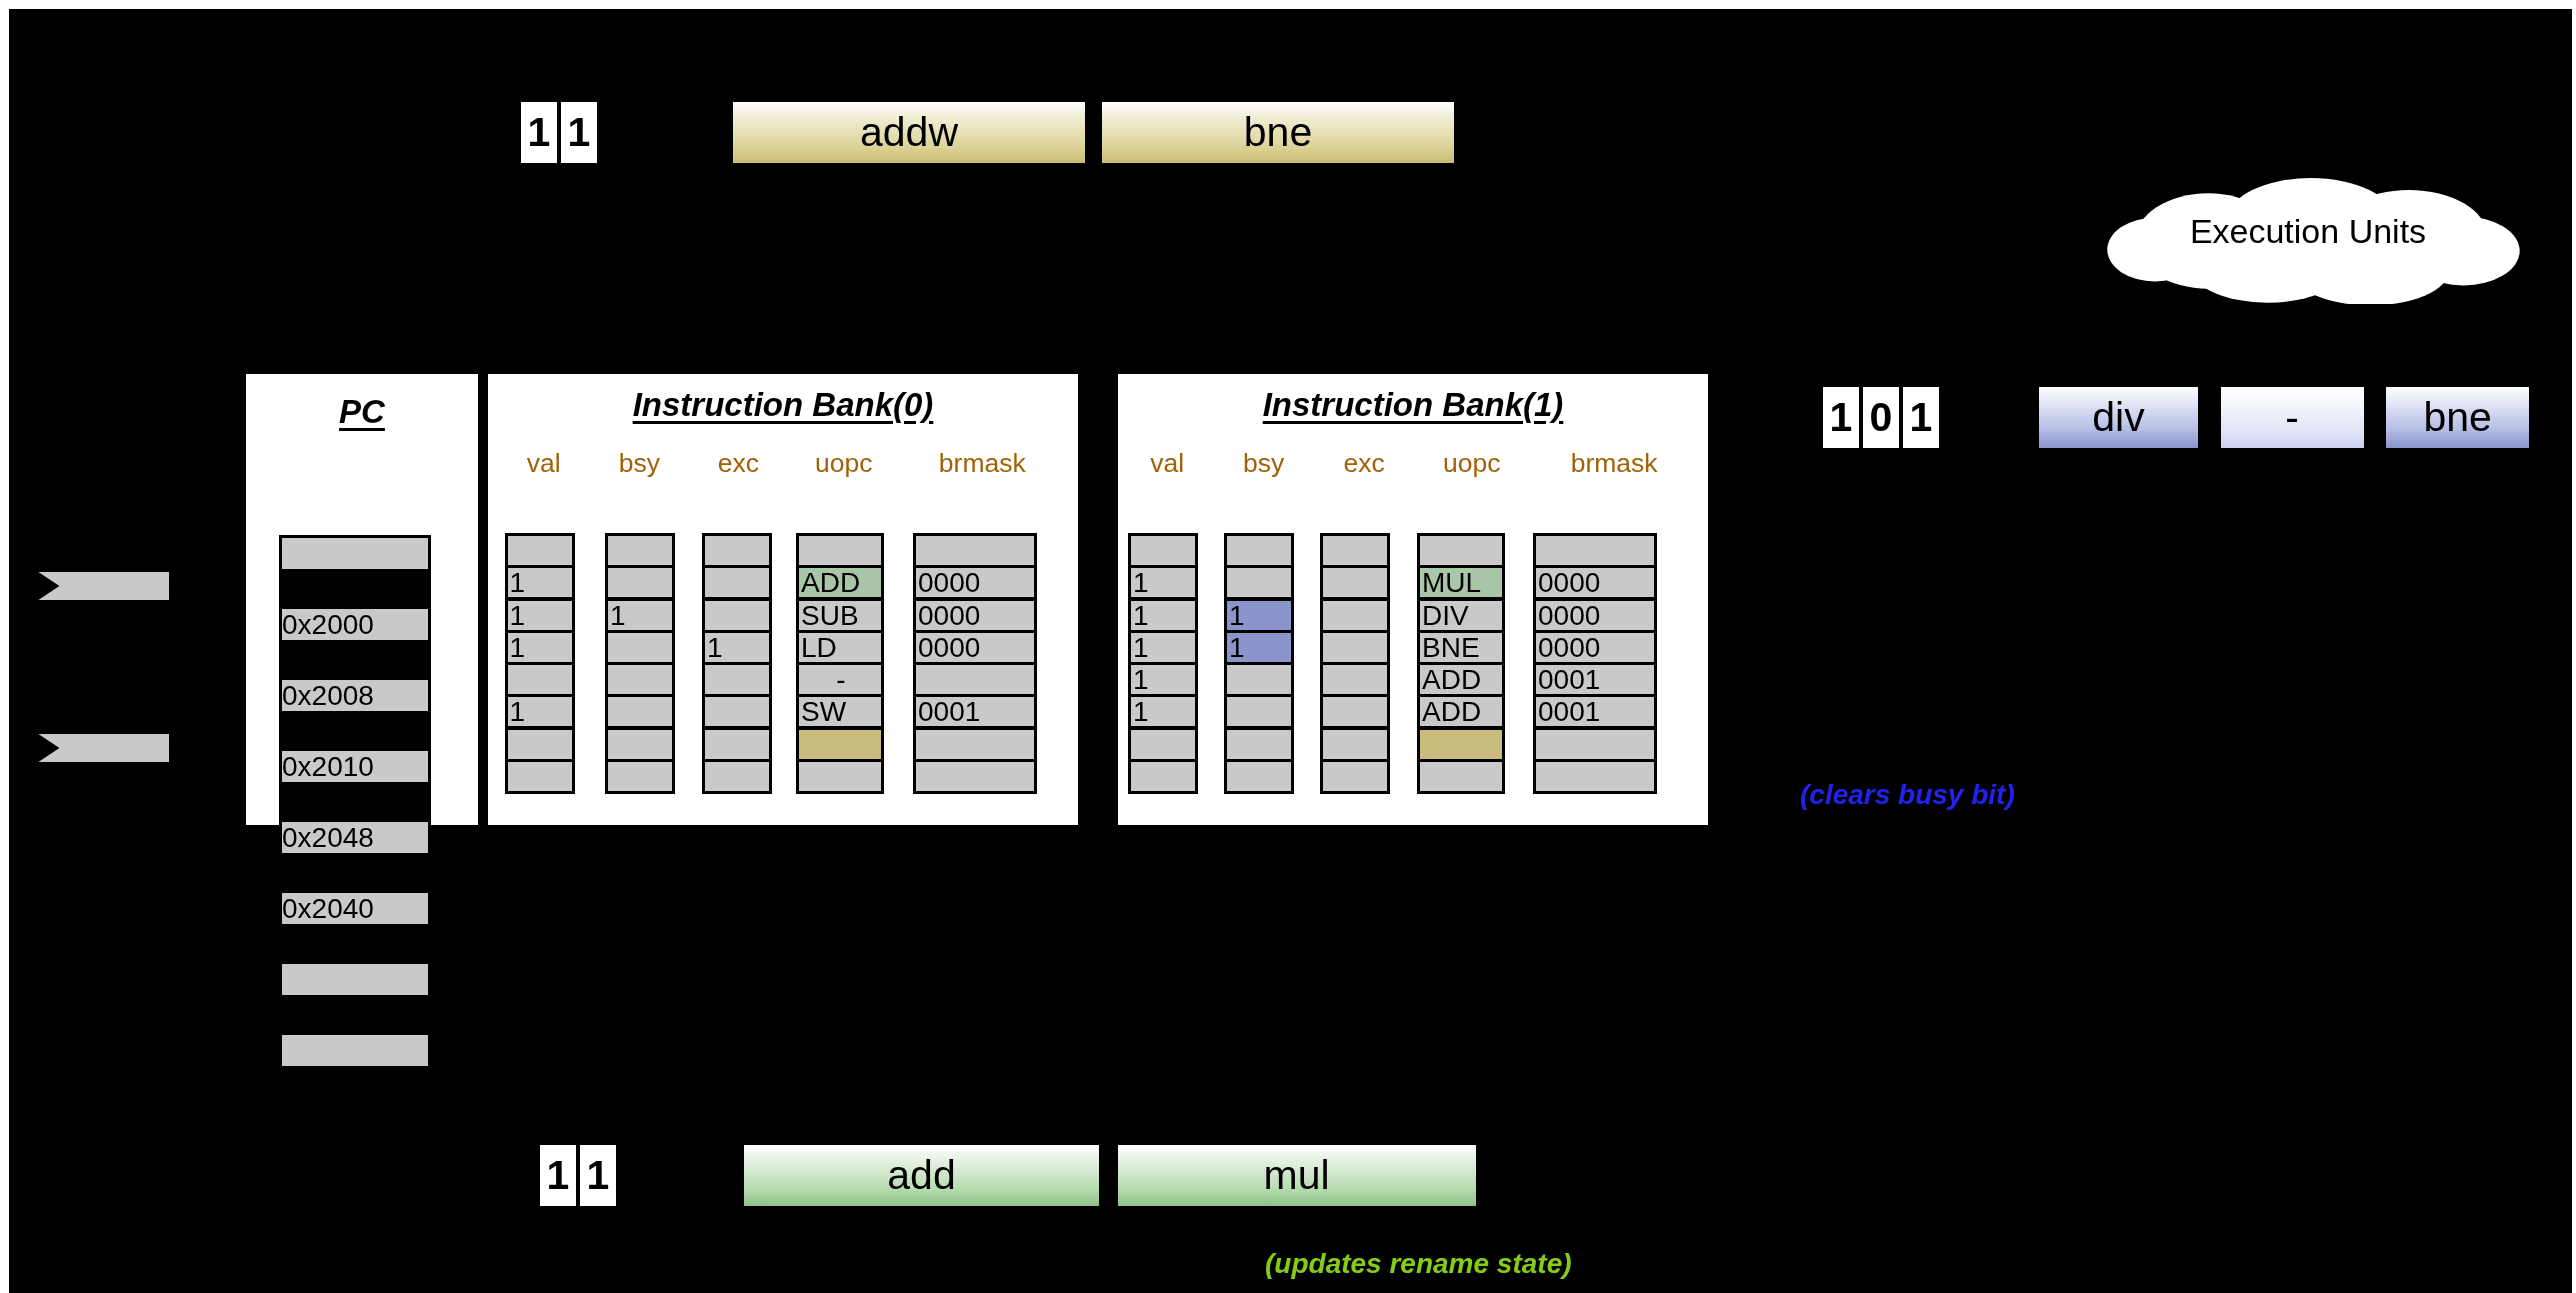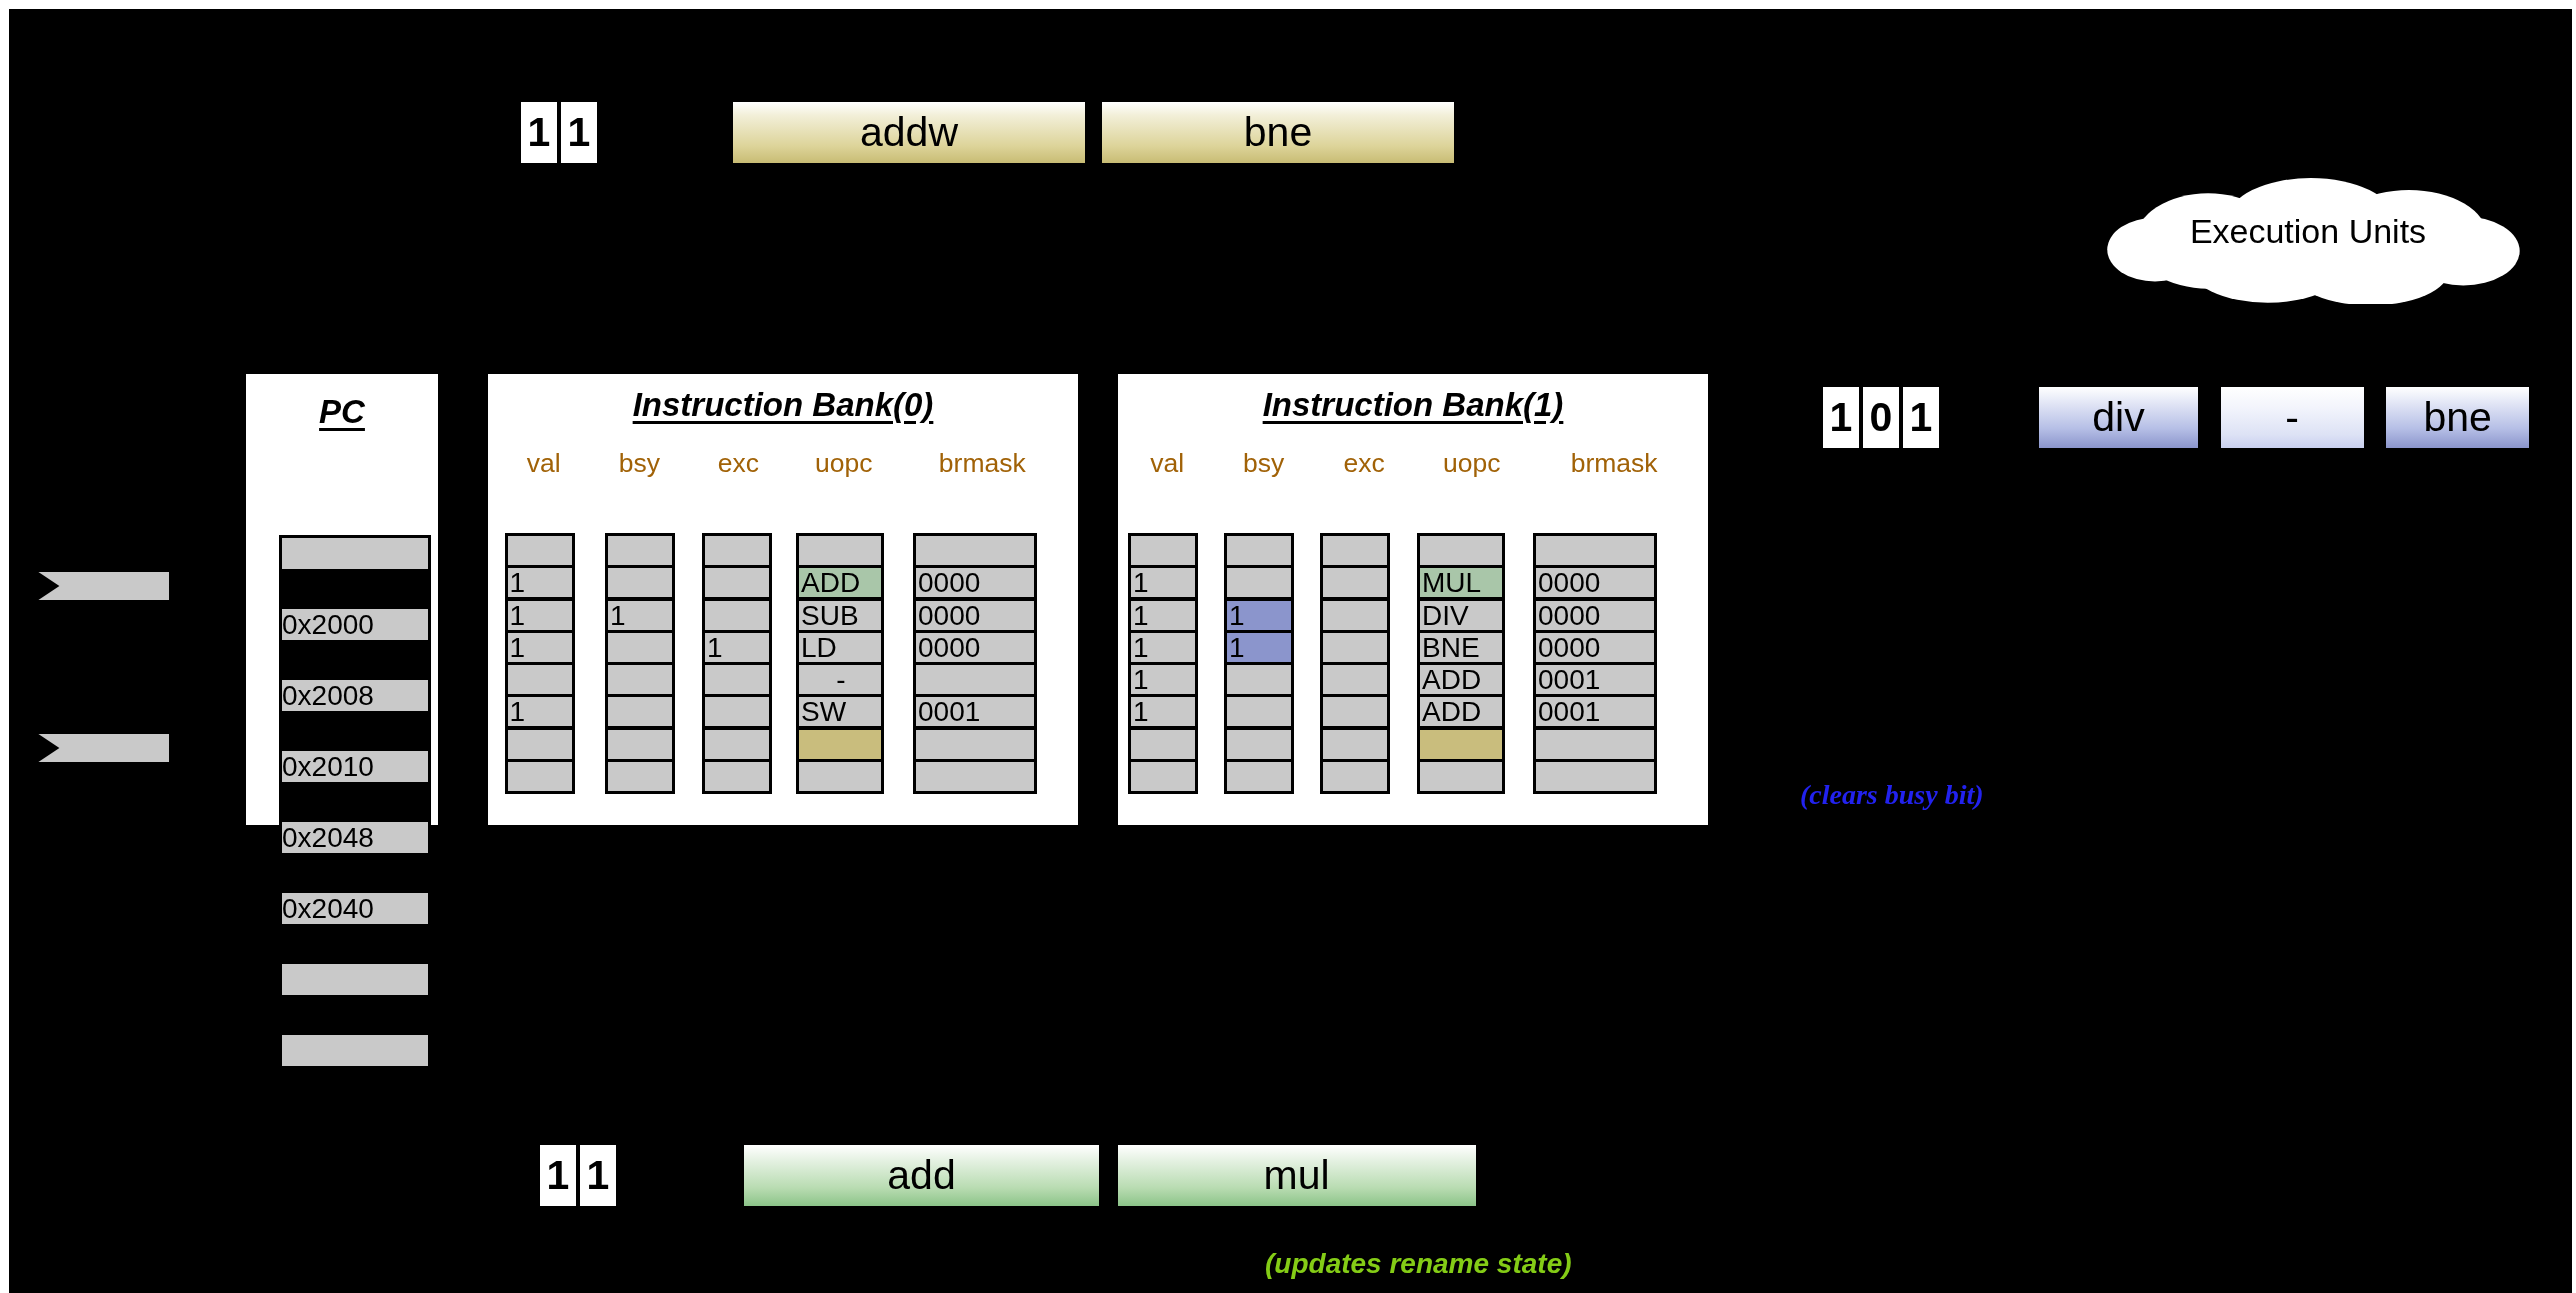--- a/index.html
+++ b/index.html
@@ -156,21 +156,21 @@
   <div class="abs bitrow" style="left:1814px; top:378px;">
     <div class="bitbox">1</div>
     <div class="bitbox">0</div>
     <div class="bitbox">1</div>
   </div>
   <div class="abs chiprow" style="left:2030px; top:378px; gap:22.6px;">
     <div class="chip chip-blue" style="width:159px;">div</div>
     <div class="chip chip-blue-light" style="width:143px;">-</div>
     <div class="chip chip-blue" style="width:143px;">bne</div>
   </div>
-  <div class="note" style="left:1791px; top:770px; color:#2222ee;font-family:Liberation Serif, serif;">(clears busy bit)</div>
+  <div class="note" style="left:1791px; top:770px; color:#2222ee;">(clears busy bit)</div>
 
   <div class="feed" style="left:22.6px; top:561px; width:139px; height:32px;">
     <svg width="139" height="32" viewBox="0 0 210 48" xmlns="http://www.w3.org/2000/svg">
       <path d="M0,0 L210,0 L210,48 L0,48 L36,24 Z" fill="#c9c9c9" stroke="#000000" stroke-width="6"></path>
     </svg>
   </div>
   <div class="feed" style="left:22.6px; top:723px; width:139px; height:32px;">
     <svg width="139" height="32" viewBox="0 0 210 48" xmlns="http://www.w3.org/2000/svg">
       <path d="M0,0 L210,0 L210,48 L0,48 L36,24 Z" fill="#c9c9c9" stroke="#000000" stroke-width="6"></path>
     </svg>
@@ -180,21 +180,21 @@
     <svg width="50" height="28" viewBox="0 0 75 42" xmlns="http://www.w3.org/2000/svg">
       <path d="M0,15 L40,15 L40,3 L75,21 L40,39 L40,27 L0,27 Z" fill="#000000"></path>
     </svg>
   </div>
   <div class="abs" style="left:229px; top:725px; width:50px; height:28px;">
     <svg width="50" height="28" viewBox="0 0 75 42" xmlns="http://www.w3.org/2000/svg">
       <path d="M0,15 L40,15 L40,3 L75,21 L40,39 L40,27 L0,27 Z" fill="#000000"></path>
     </svg>
   </div>
 
-  <div class="panel" style="left:237px; top:365px; width:192px; height:451px;">
+  <div class="panel" style="left:237px; top:365px; width:232px; height:451px;">
     <div class="panel-title" style="margin-top:18.6px;">PC</div>
     <div class="stack pcstack" style="left:33px; top:161px; width:146px;gap:40px;">
       <div class="cell"></div>
       <div class="cell">0x2000</div>
       <div class="cell">0x2008</div>
       <div class="cell">0x2010</div>
       <div class="cell">0x2048</div>
       <div class="cell">0x2040</div>
       <div class="cell"></div>
       <div class="cell"></div>

